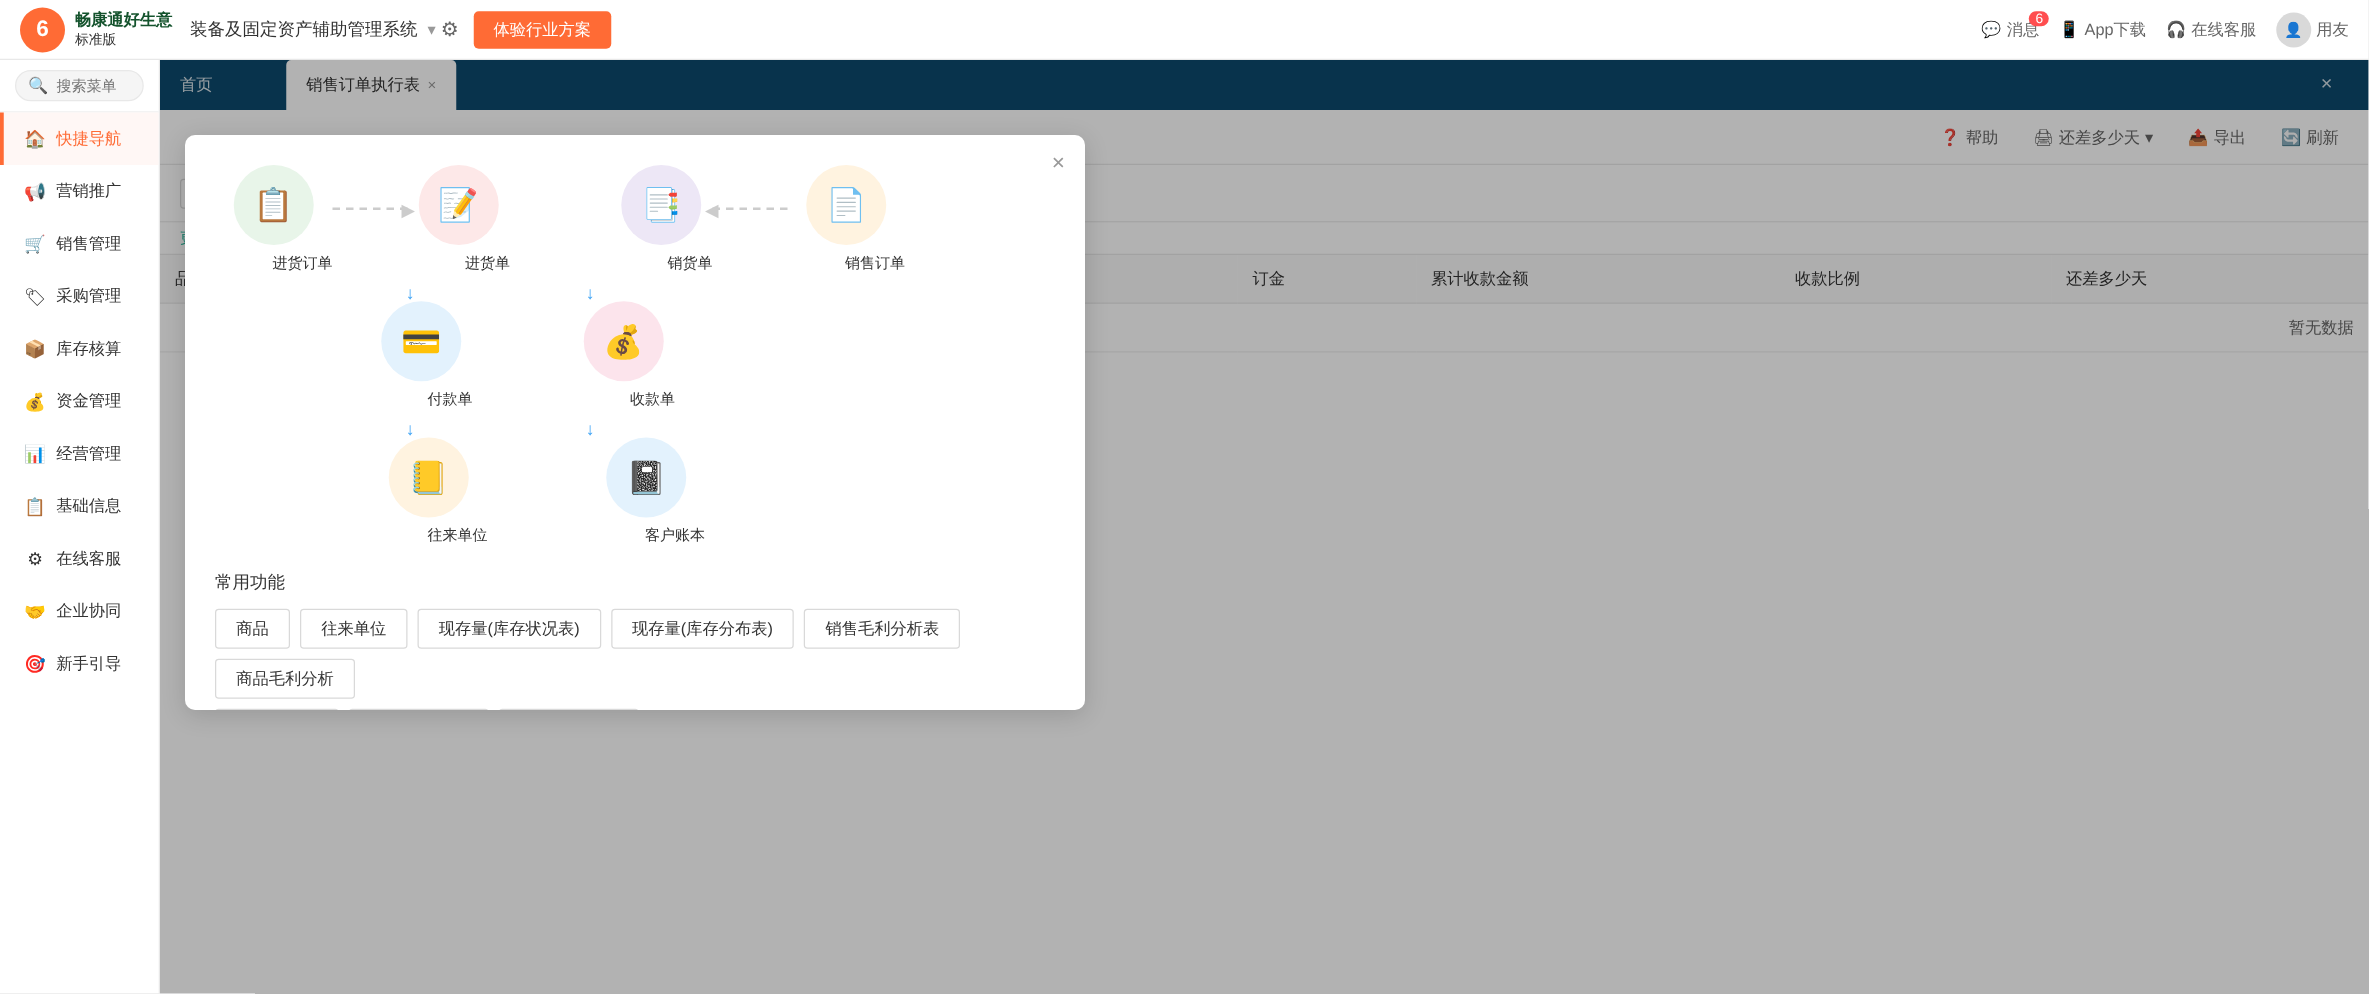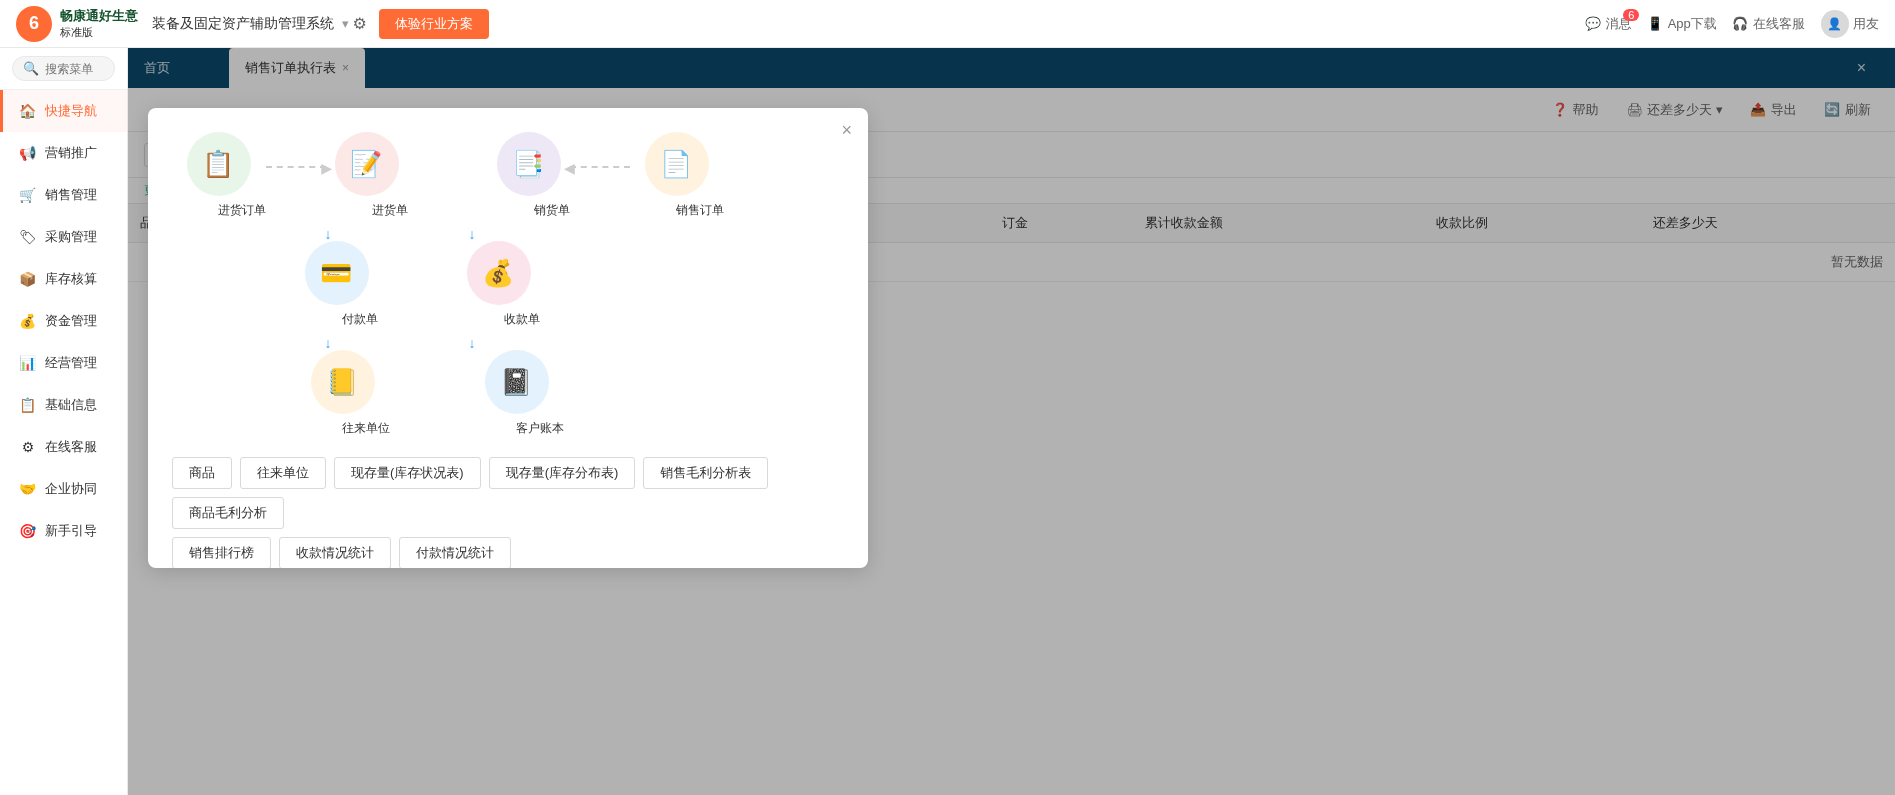--- a/index.html
+++ b/index.html
@@ -344,20 +344,21 @@
               </div>
               <div style="width:80px;"></div>
               <div class="flow-node">
                 <div class="flow-circle blue">📓</div>
                 <span class="flow-label">客户账本</span>
               </div>
             </div>
           </div>
 
           <div class="common-functions">
+            <div class="common-title">常用功能</div>
             <div class="func-buttons">
               <button class="func-btn">商品</button>
               <button class="func-btn">往来单位</button>
               <button class="func-btn">现存量(库存状况表)</button>
               <button class="func-btn">现存量(库存分布表)</button>
               <button class="func-btn">销售毛利分析表</button>
               <button class="func-btn">商品毛利分析</button>
             </div>
             <div class="func-buttons" style="margin-top:8px;">
               <button class="func-btn">销售排行榜</button>

